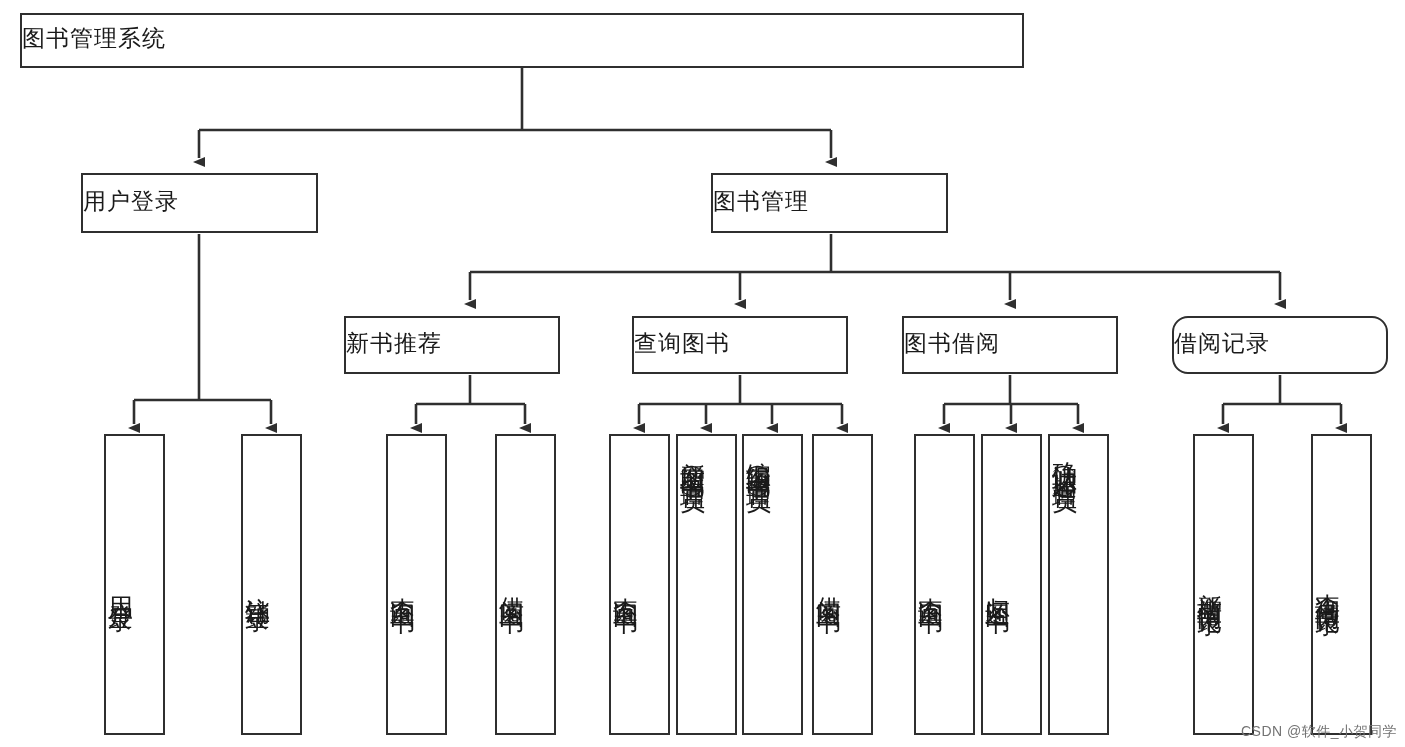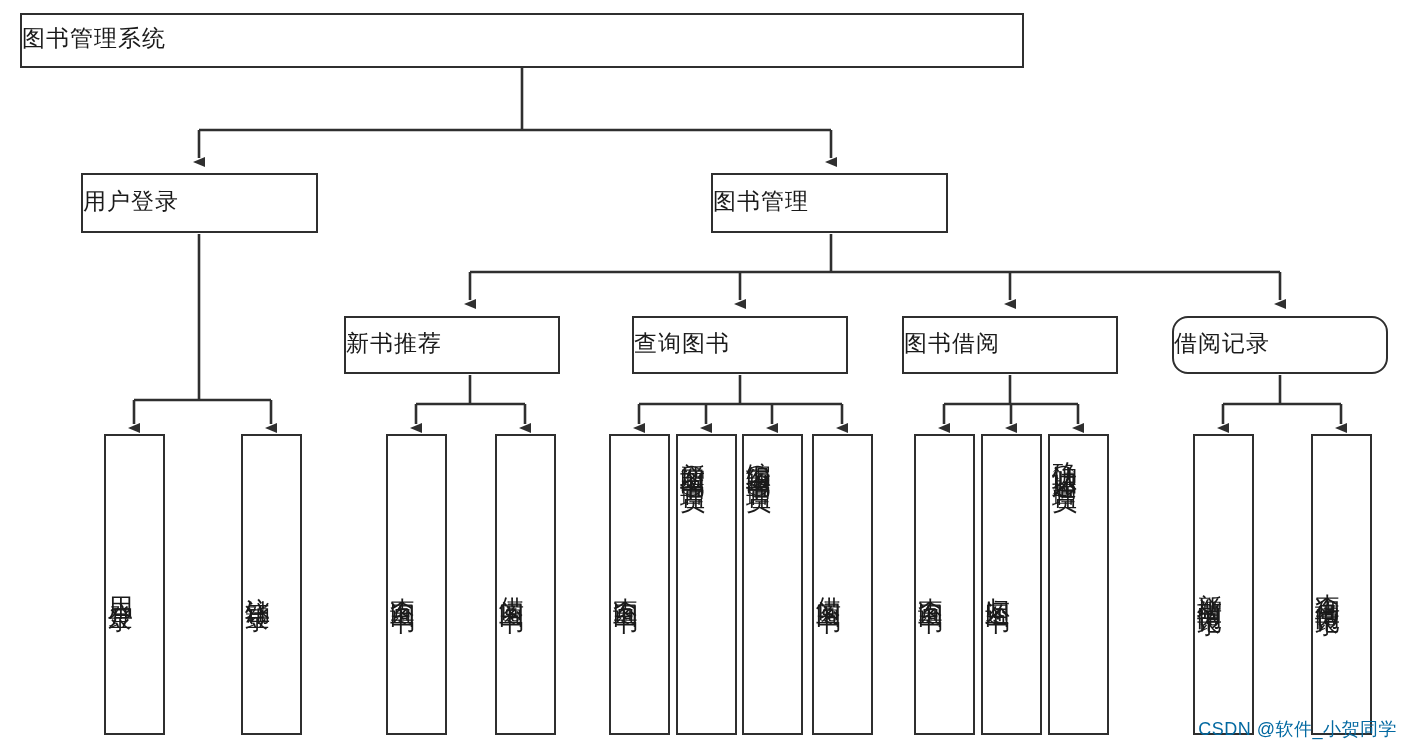--- a/index.html
+++ b/index.html
@@ -64,22 +64,22 @@
     text-align: left;
   }
   .node-leaf.center-v {
     align-items: center;
     padding-top: 0;
   }
   .watermark {
     position: absolute;
     right: 8px;
     bottom: 6px;
-    font-size: 18px;
-    color: #0369a1;
+    font-size: 14px;
+    color: #737373;
     letter-spacing: 0.5px;
     z-index: 3;
     white-space: nowrap;
   }
 </style>
 </head>
 <body>
 
 <div id="canvas">
 

